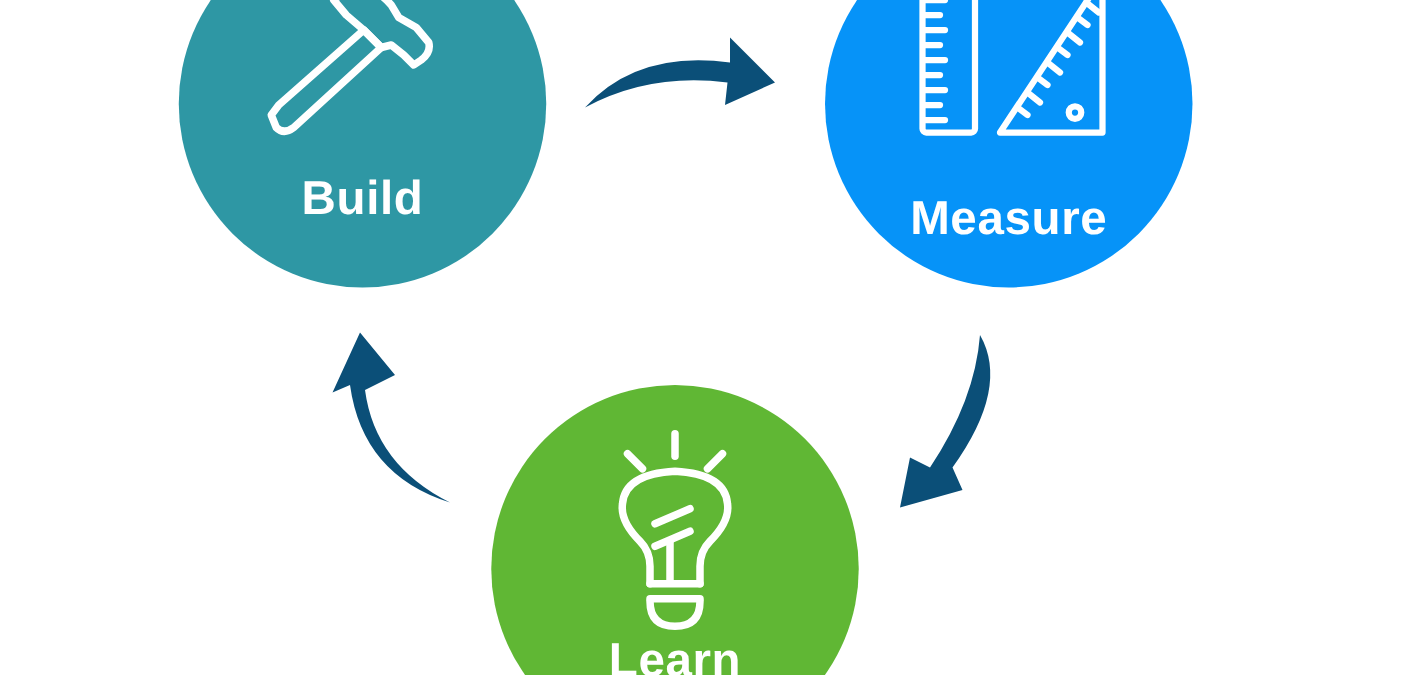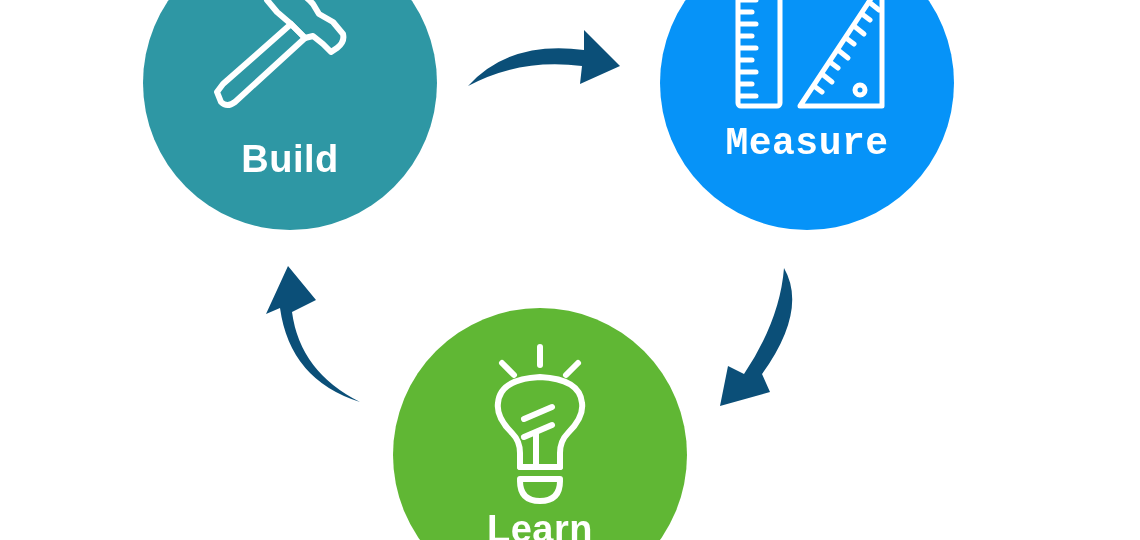--- a/index.html
+++ b/index.html
@@ -60,21 +60,21 @@
           <line x1="120" y1="34" x2="130" y2="42"></line>
           <line x1="112" y1="46" x2="120" y2="52"></line>
           <line x1="104" y1="58" x2="114" y2="66"></line>
           <line x1="96" y1="70" x2="104" y2="76"></line>
           <line x1="88" y1="82" x2="98" y2="90"></line>
           <line x1="80" y1="94" x2="88" y2="100"></line>
           <circle cx="126" cy="98" r="5"></circle>
         </g>
       </svg>
     </div>
-    <div class="node-label" style="top:186px;font-family:Liberation Mono, monospace;">Measure</div>
+    <div class="node-label" style="top:218px;">Measure</div>
   </div>
 
   <div class="node" style="left:393px; top:308px; width:294px; height:294px; background:#60b734;">
     <div class="icon" style="left:97px; top:33px; width:100px; height:170px;">
       <svg width="100" height="170" viewBox="0 0 100 170">
         <g fill="none" stroke="#ffffff" stroke-width="6" stroke-linecap="round" stroke-linejoin="round">
 
           <line x1="50" y1="6" x2="50" y2="24"></line>
           <line x1="12" y1="22" x2="24" y2="34"></line>
           <line x1="88" y1="22" x2="76" y2="34"></line>

